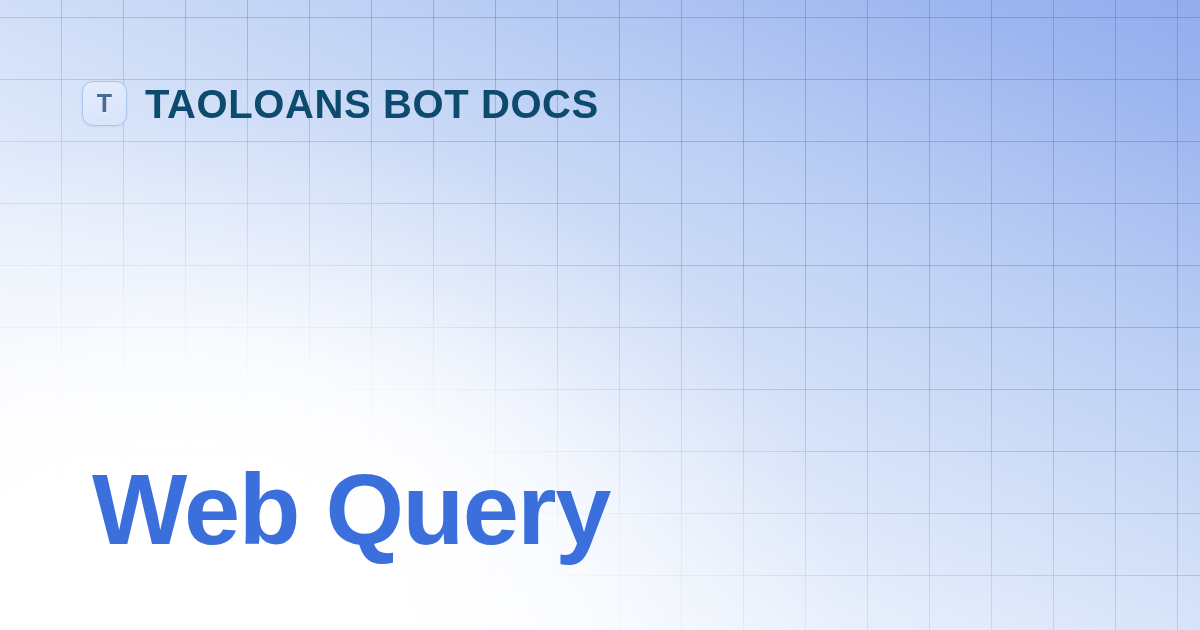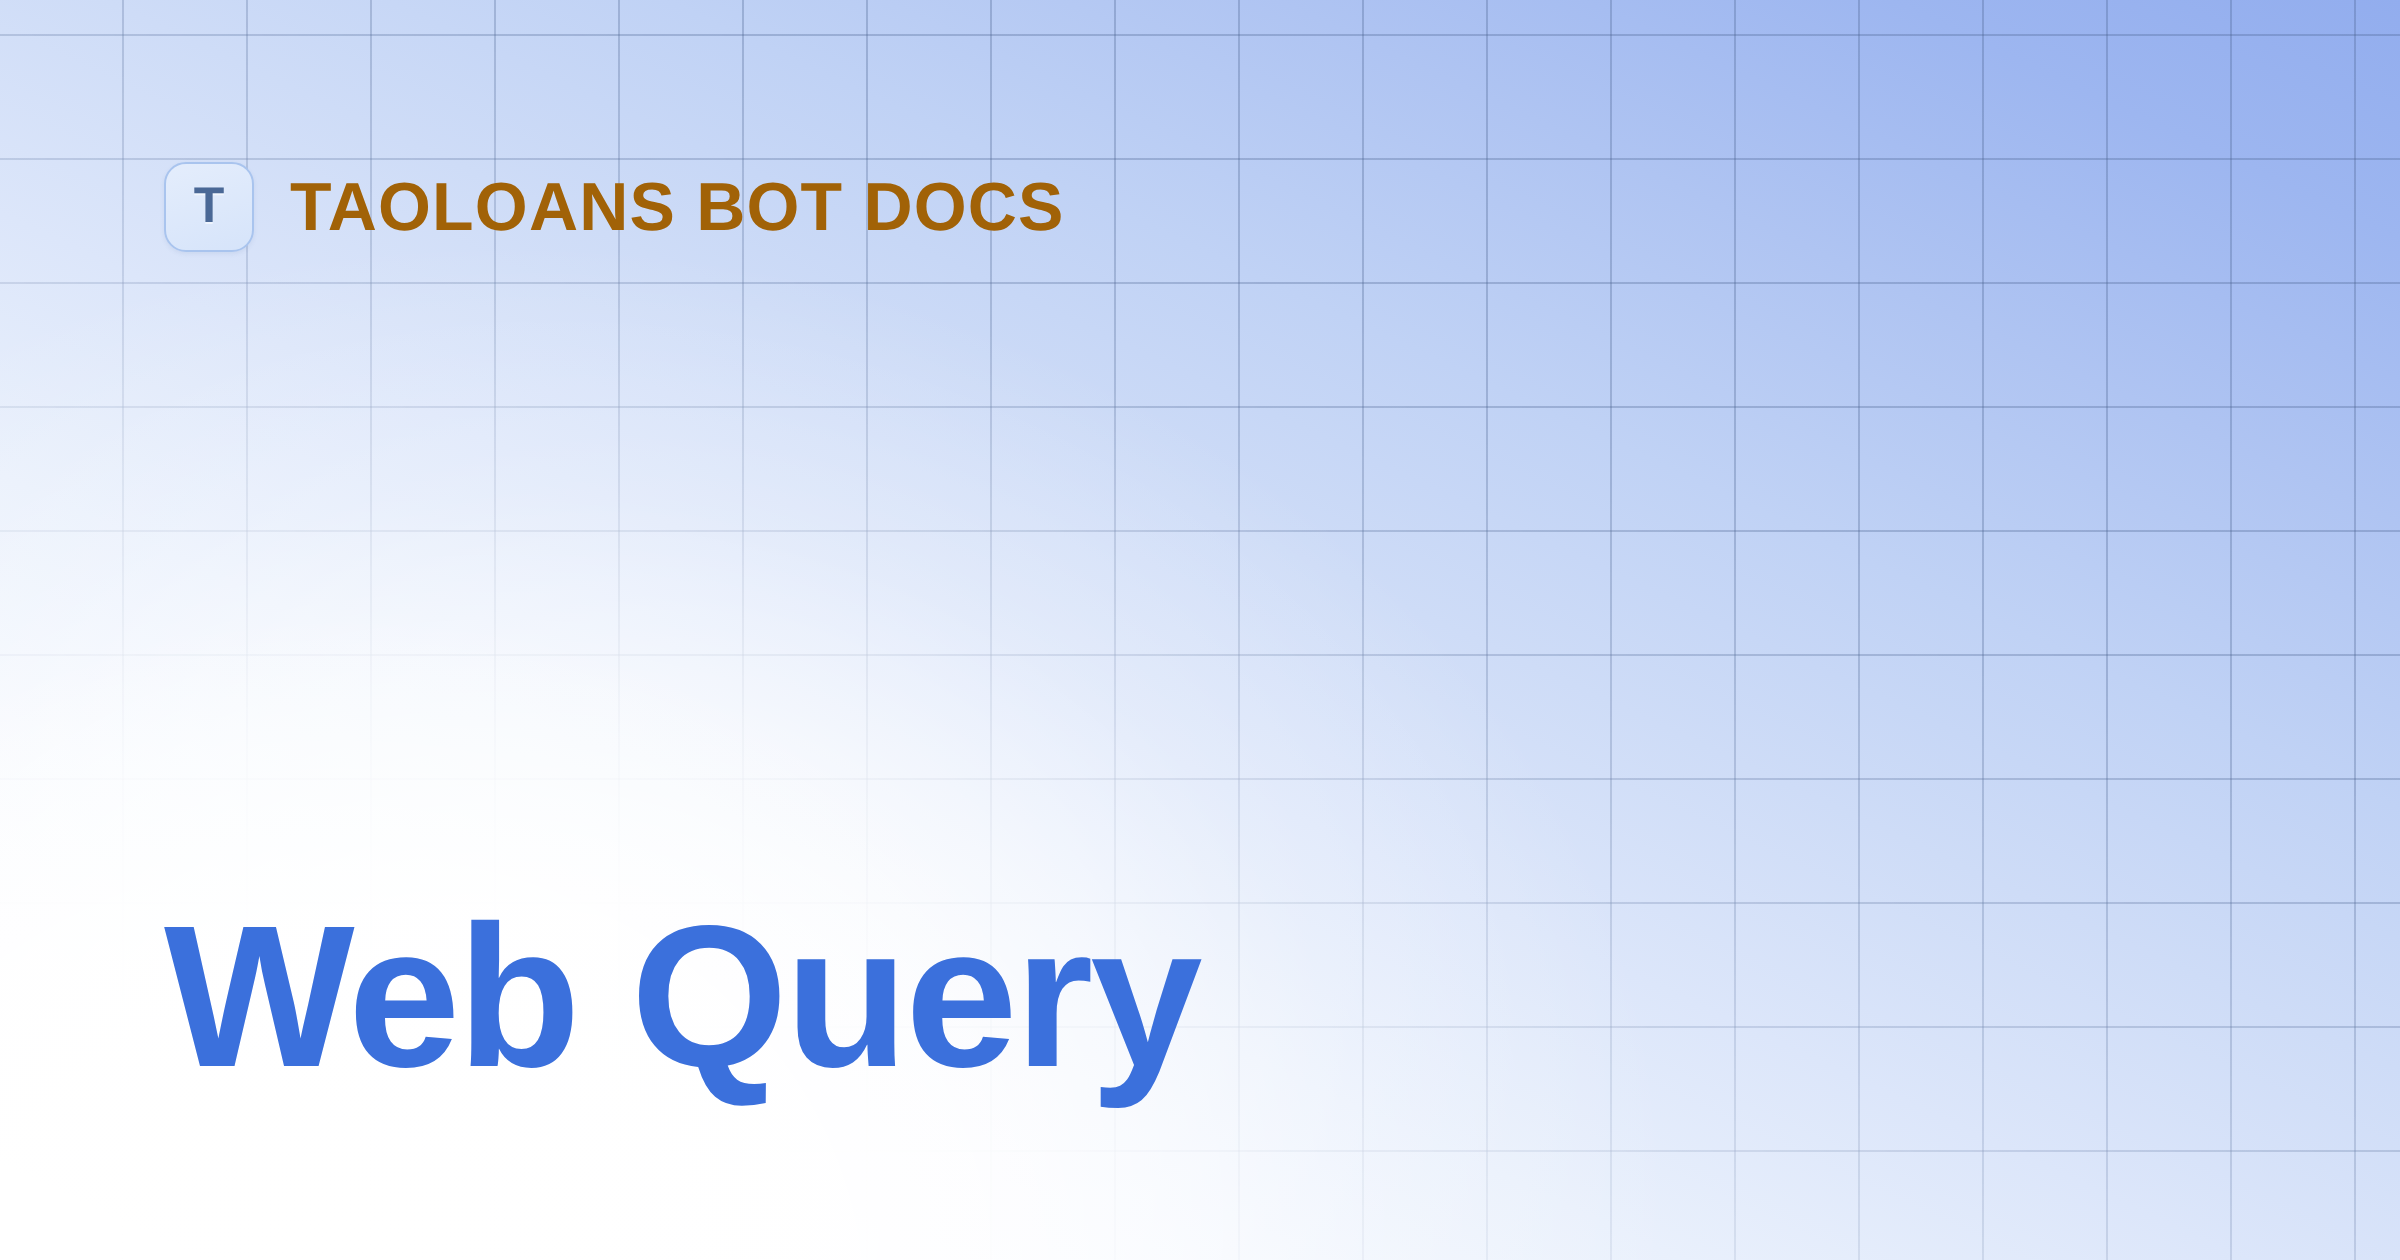--- a/index.html
+++ b/index.html
@@ -138,34 +138,34 @@
     font-family: "Liberation Sans", sans-serif;
     font-size: 25px;
     font-weight: bold;
     color: #4A6896;
     line-height: 1;
     text-shadow: 0 1px 0 rgba(255,255,255,0.55);
   }
 
   .brand-name {
     font-family: "Liberation Sans", sans-serif;
-    font-size: 34px;
+    font-size: 40px;
     font-weight: bold;
     letter-spacing: 0.6px;
-    color: #a16207;
+    color: #0c4a6e;
     white-space: nowrap;
     line-height: 1;
   }
 
   
   .page-title {
     position: absolute;
     left: 82px;
     top: 443px;
-    margin: 0;
+    margin: 10px;
     font-family: "Liberation Sans", sans-serif;
     font-size: 101px;
     font-weight: bold;
     letter-spacing: -1.5px;
     color: #3B70DC;
     line-height: 1.12;
     white-space: nowrap;
   }
 </style>
 </head>

